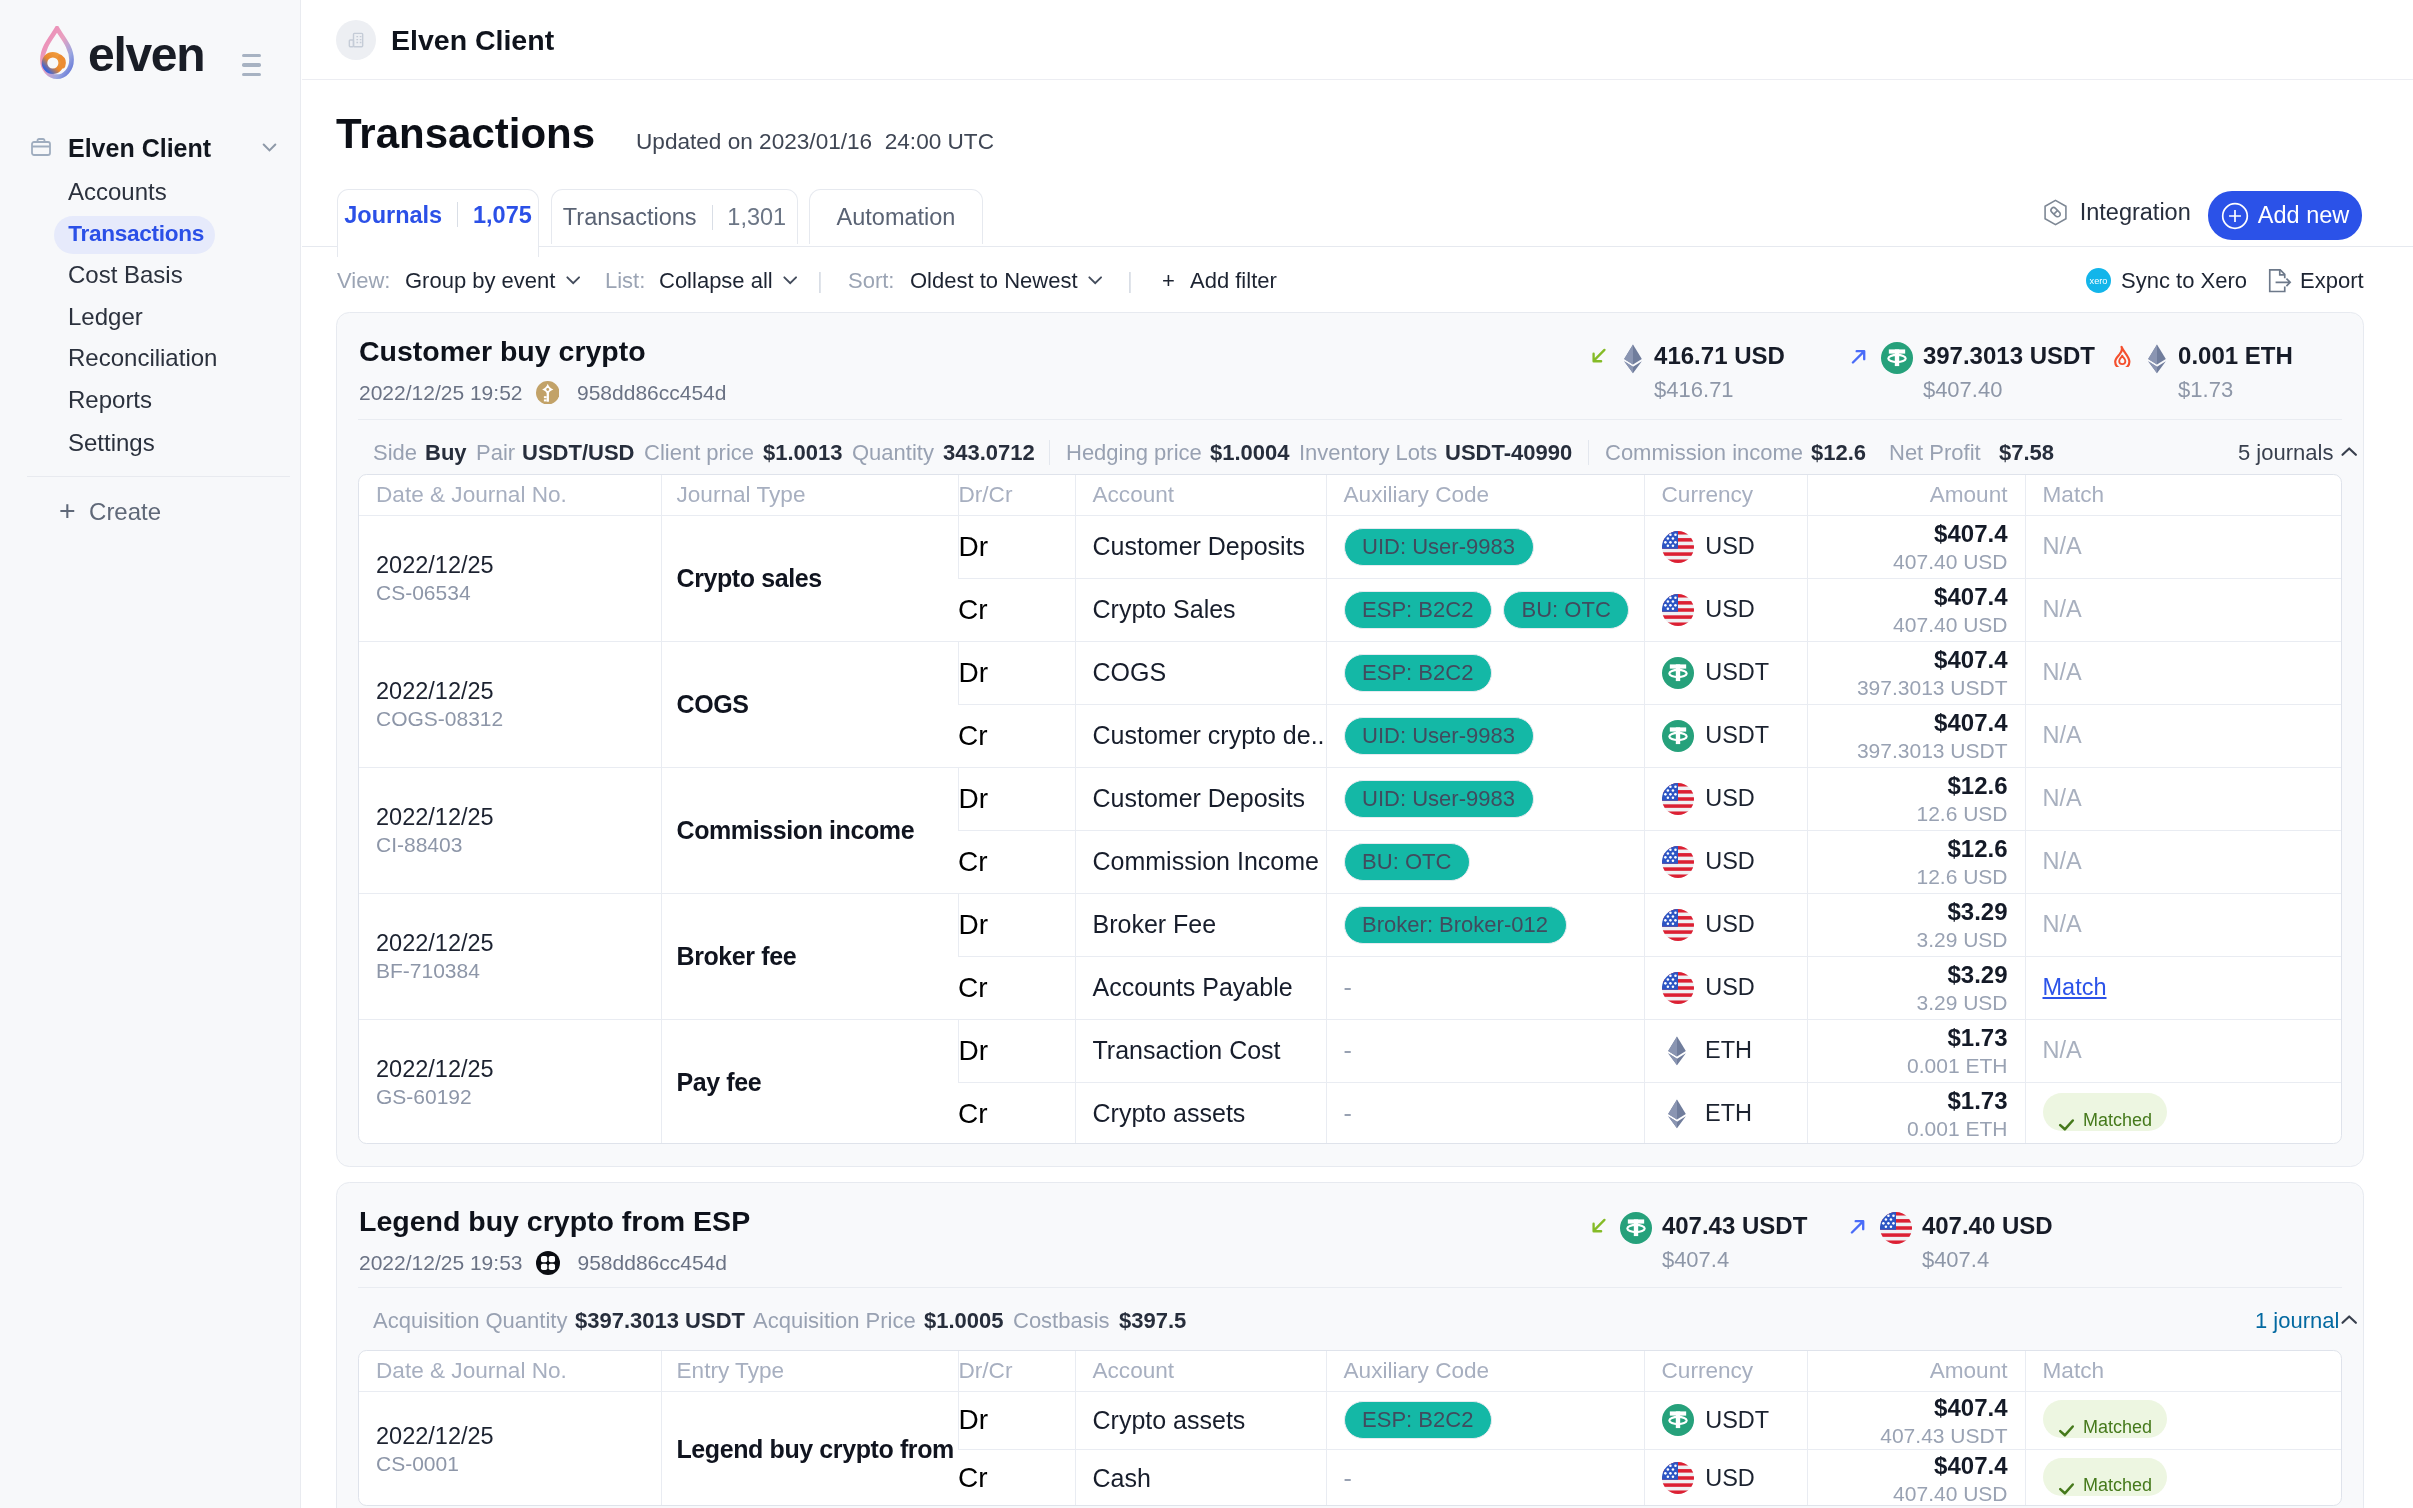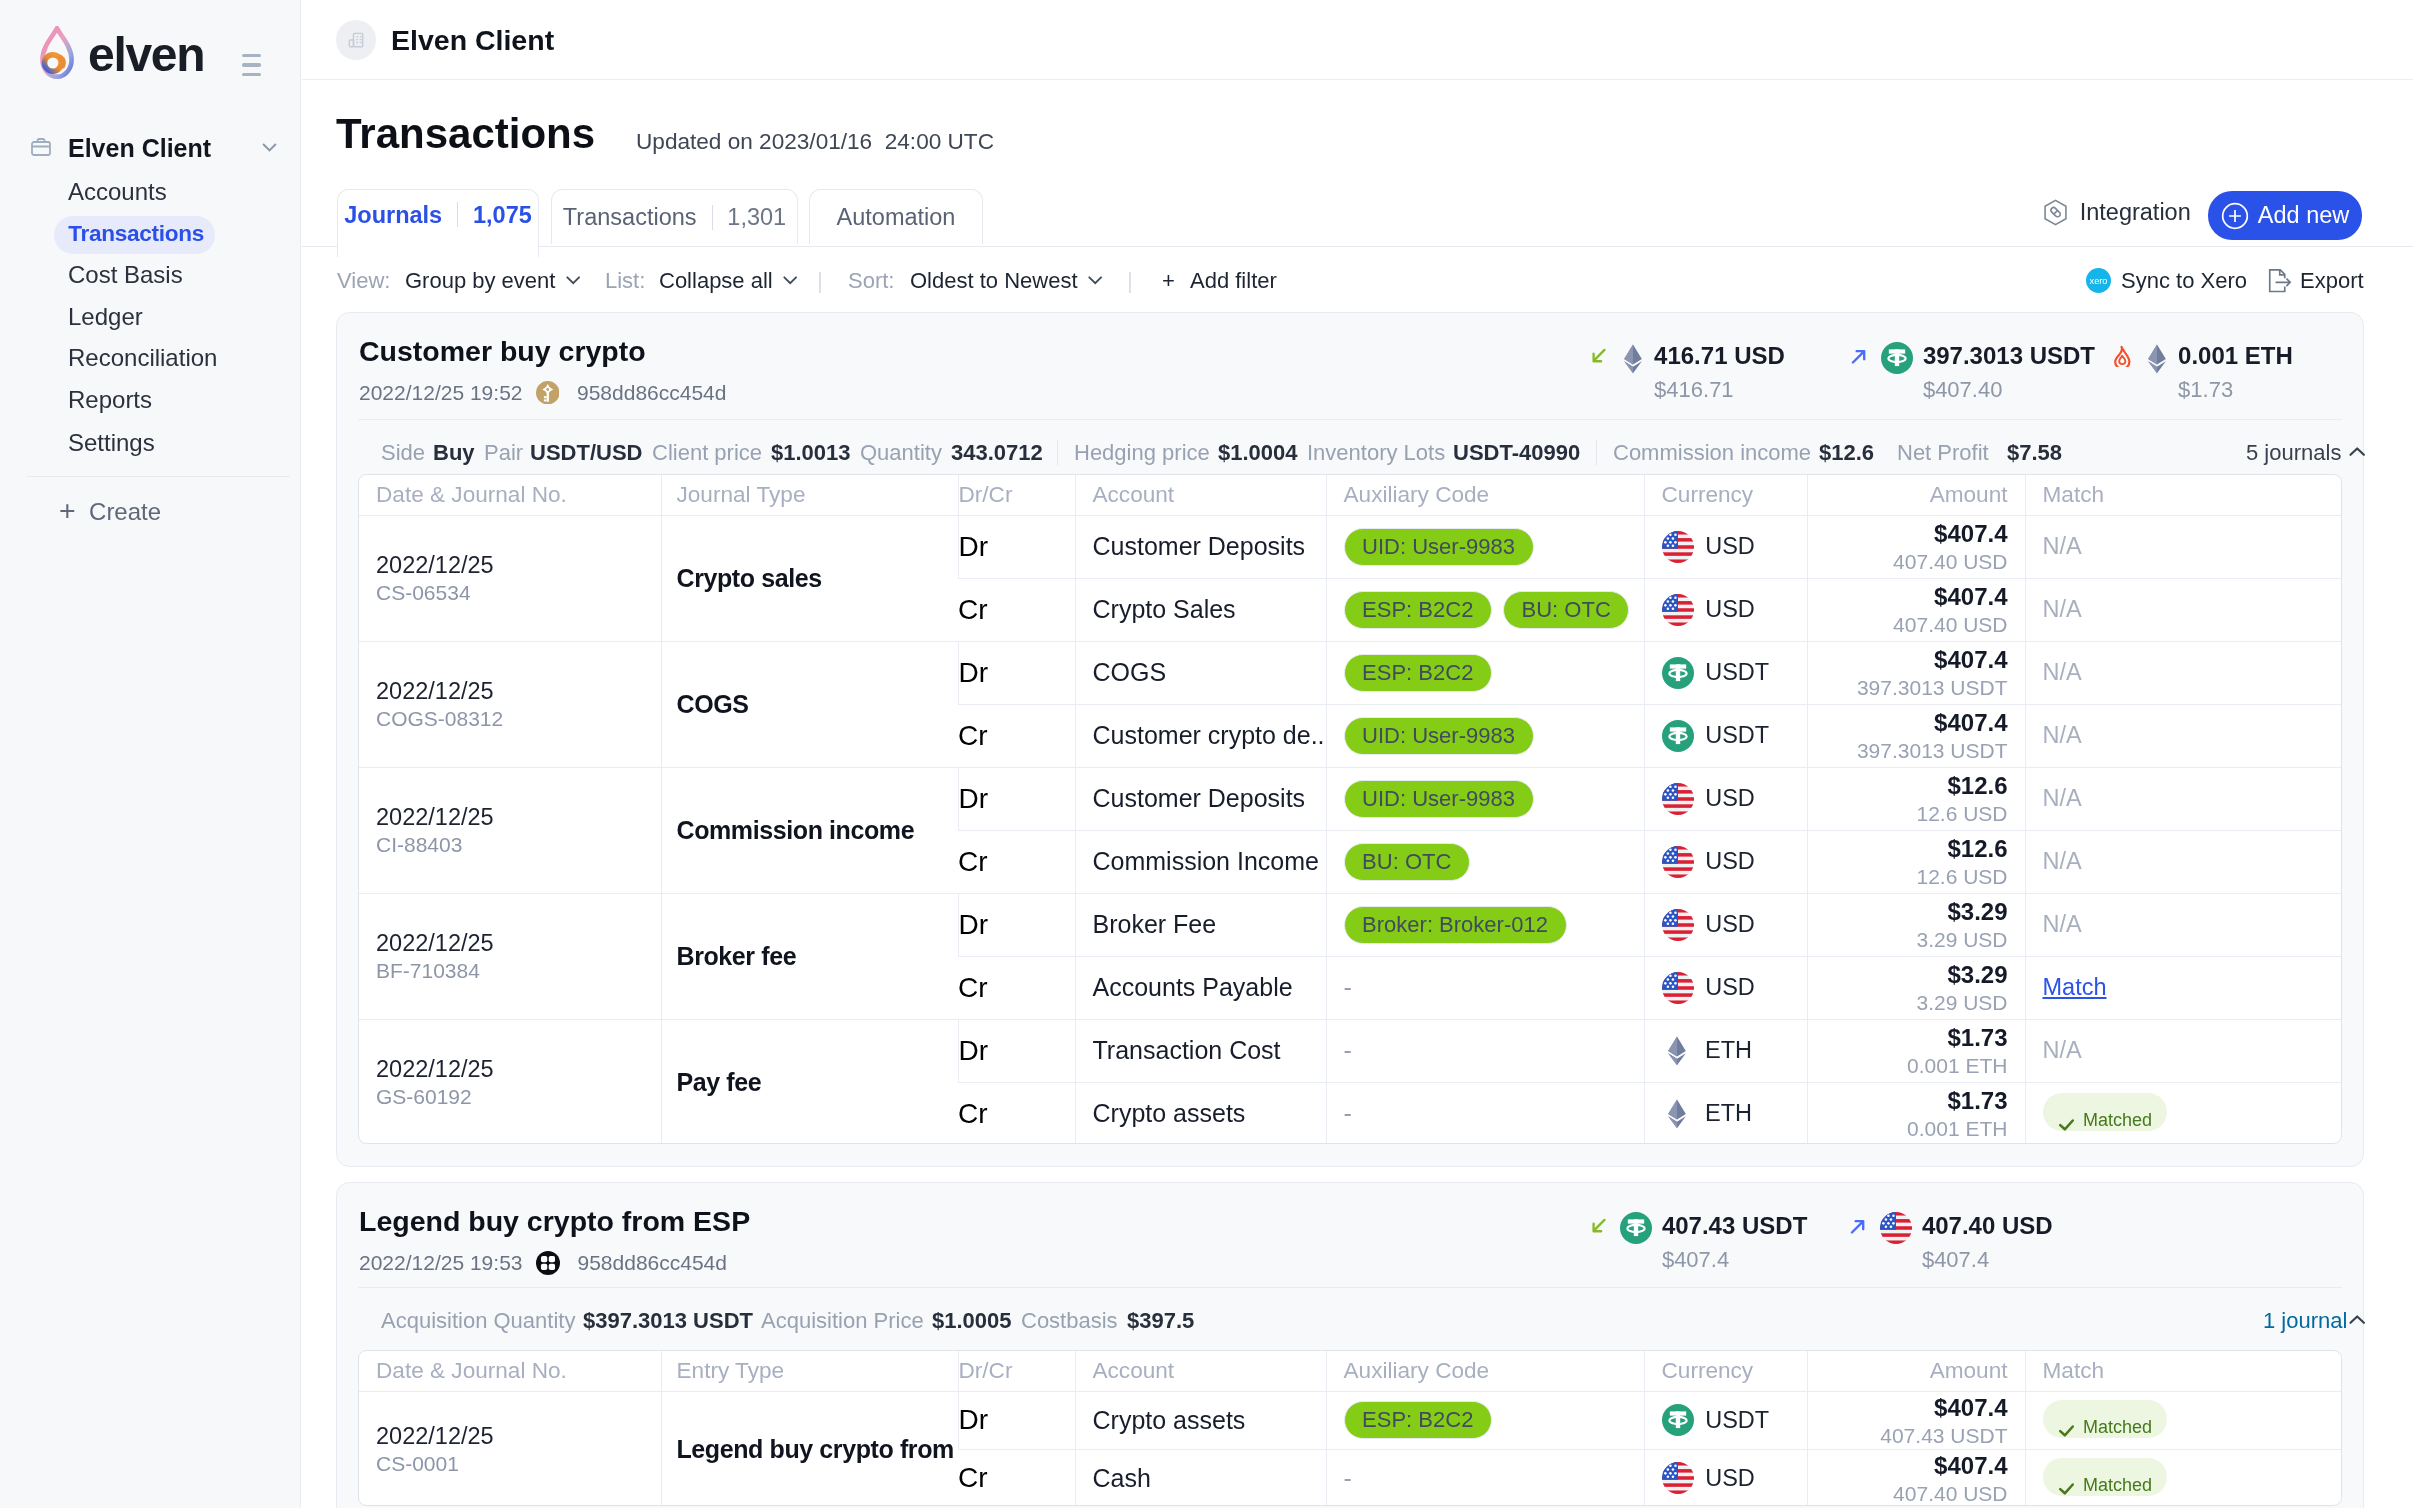--- a/index.html
+++ b/index.html
@@ -54,21 +54,21 @@
 .f-val { color:#1d2432; }
 .f-div { color:#d9dee6; }
 .fchev { position:absolute; top:11px; }
 
 .card { position:absolute; left:34px; width:2028px; background:#f8f9fb;
   border:0.8px solid #e7eaf0; border-radius:13.4px; }
 .ctitle { position:absolute; left:22px; top:22px; font-size:28.5px; font-weight:700; color:#0e121b; }
 .cmeta { position:absolute; left:22px; top:67px; height:25px; display:flex; align-items:center;
   font-size:21px; color:#6a7284; }
 .cdiv { position:absolute; left:21px; right:21px; top:106px; height:0.8px; background:#e9ecf1; }
-.csum { position:absolute; left:22px; right:21px; top:120px; height:39px;
+.csum { position:absolute; left:14px; right:21px; top:120px; height:39px;
   font-size:22px; color:#98a1b2; }
 .csum b { color:#272e3c; font-weight:700; }
 .csum span, .csum b { position:absolute; top:0; line-height:39px; white-space:nowrap; }
 .csum .sdiv { position:absolute; top:6.7px; width:0.8px; height:25px; background:#e3e7ee; }
 .jt tr { height:63px; }
 .jt tr.hr { height:40px; }
 .jt2 tr { height:57px; }
 .jt2 tr.hr { height:40px; }
 .ag { position:absolute; top:28px; display:flex; align-items:flex-start; gap:10px; }
 .ag .amain { font-size:24px; font-weight:700; color:#171c28; line-height:30px; }
@@ -89,21 +89,21 @@
 .jt th.th7 { text-align:right; padding:0 17px 0 0;}
 .jt td { border-left:0.8px solid #e9ecf2; }
 .jt td:first-child, .jt th:first-child { border-left:none; }
 .jt th { border-left:0.8px solid #e9ecf2; }
 .td-date .d1 { font-size:23.5px; color:#1c2230; line-height:30px;}
 .td-date .d2 { font-size:21px; color:#8d96a8; line-height:26px;}
 .td-type { font-size:25px; font-weight:700; color:#10141f; padding-left:15px !important; white-space:nowrap; overflow:hidden; letter-spacing:-0.4px;}
 .td-acct { font-size:25px; color:#171d2b; white-space:nowrap; overflow:hidden;}
 .drcr { font-size:28px; color:#000000; }
 .pill { display:inline-flex; align-items:center; height:38px; padding:0 17.6px; border-radius:19px;
-  background:#84cc16; border:0.8px solid #e7eaf0; font-size:22px; color:#414b5e; white-space:nowrap;}
+  background:#14b8a6; border:0.8px solid #e7eaf0; font-size:22px; color:#414b5e; white-space:nowrap;}
 .dash { color:#98a1b2; font-size:25px; }
 .cur { display:flex; align-items:center; gap:11.7px; font-size:23.5px; color:#1c2330;}
 .amt { text-align:right; padding-right:17px !important; }
 .amt .a1 { font-size:24px; font-weight:700; color:#141a27; line-height:31px;}
 .amt .a2 { font-size:21px; color:#99a2b3; line-height:26px;}
 .na { font-size:23.5px; color:#a8b0bf; }
 .mlink { font-size:23.5px; color:#2b53e9; text-decoration:underline; }
 .mbadge { display:inline-flex; align-items:flex-end; gap:8.4px; height:38px; padding:0 15px;
   border-radius:19px; background:#edf6e1; font-size:18px; color:#45791b; }
 </style>

